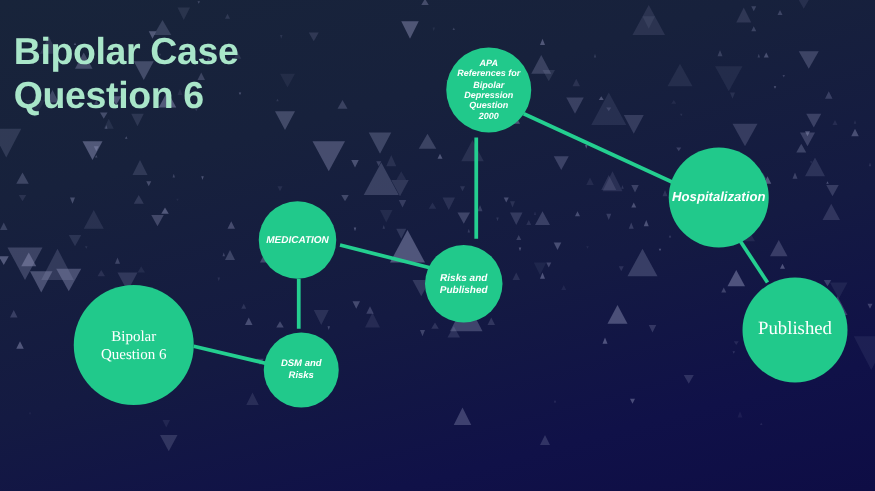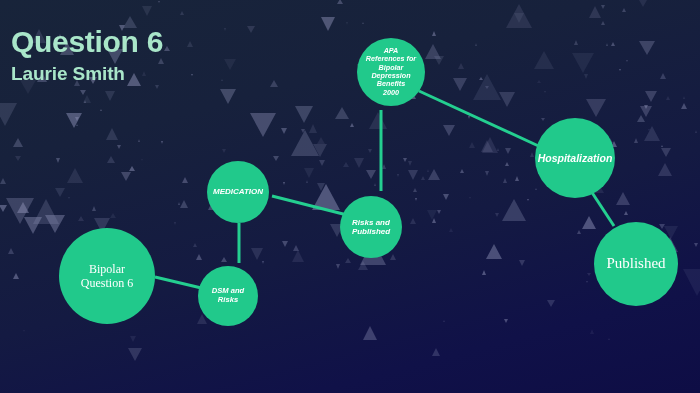--- a/index.html
+++ b/index.html
@@ -306,21 +306,21 @@
       <line x1="591" y1="191" x2="614" y2="226" stroke="#24cf90" stroke-width="3" stroke-linecap="butt"></line>
     </svg>
 
   <div id="nodes-layer">
       <div class="node italic" style="left: 357px; top: 38px; width: 68px; height: 68px; font-size: 7.2px; background: rgb(33, 201, 139); color: rgb(255, 255, 255);">
         <div>
           <span>APA</span>
           <span>References for</span>
           <span>Bipolar</span>
           <span>Depression</span>
-          <span>Benefits</span>
+          <span>Question</span>
           <span>2000</span>
         </div>
       </div>
       <div class="node italic" style="left: 535px; top: 118px; width: 80px; height: 80px; font-size: 10.5px; background: rgb(33, 201, 139); color: rgb(255, 255, 255);">
         <div>
           <span>Hospitalization</span>
         </div>
       </div>
       <div class="node italic" style="left: 207px; top: 161px; width: 62px; height: 62px; font-size: 8px; background: rgb(33, 201, 139); color: rgb(255, 255, 255);">
         <div>
@@ -337,26 +337,26 @@
         <div>
           <span>Published</span>
         </div>
       </div>
       <div class="node serif" style="left: 59px; top: 228px; width: 96px; height: 96px; font-size: 12px; background: rgb(33, 201, 139); color: rgb(255, 255, 255);">
         <div>
           <span>Bipolar</span>
           <span>Question 6</span>
         </div>
       </div>
-      <div class="node italic" style="left: 198px; top: 266px; width: 60px; height: 60px; font-size: 7.6px; background: rgb(33, 201, 139); color: rgb(255, 255, 255);">
+      <div class="node italic" style="left: 211px; top: 266px; width: 60px; height: 60px; font-size: 7.6px; background: rgb(33, 201, 139); color: rgb(255, 255, 255);">
         <div>
           <span>DSM and</span>
           <span>Risks</span>
         </div>
       </div>
     </div>
 
   <div id="titleblock">
+    <div class="big">Bipolar Case</div>
     <div class="big">Question 6</div>
-    <div class="sub">Laurie Smith</div>
   </div>
 
 </div>
 
 </body></html>

